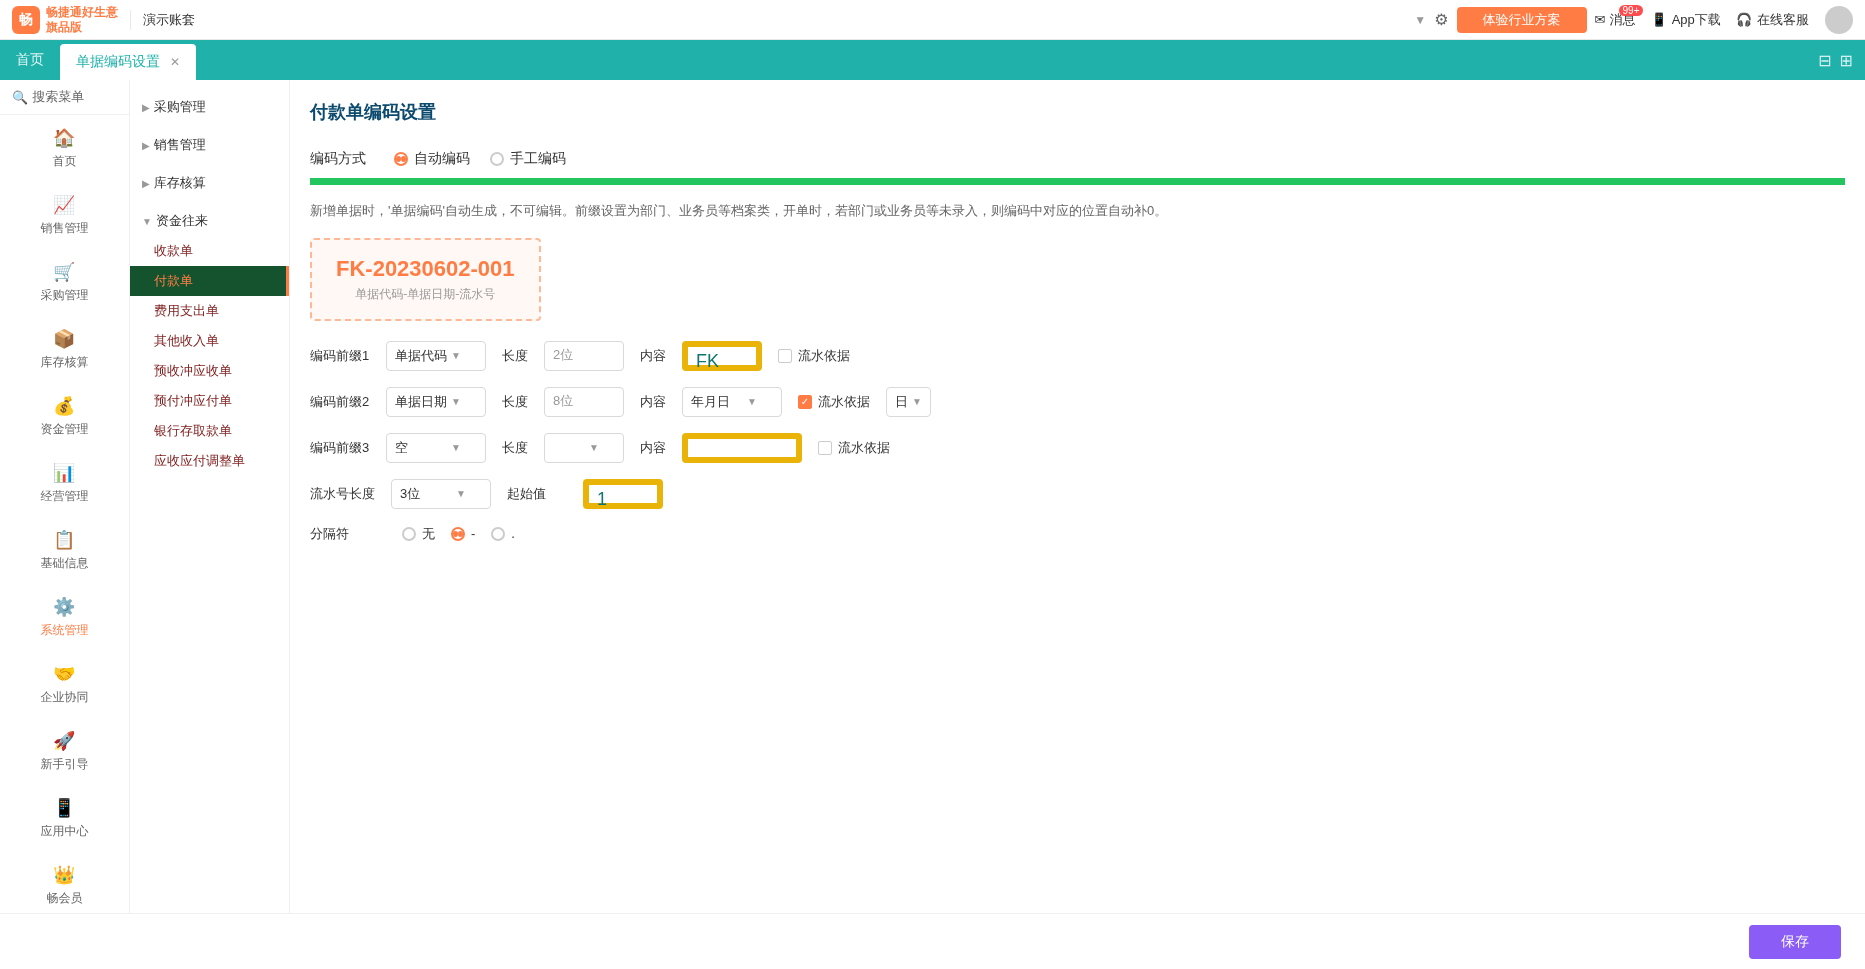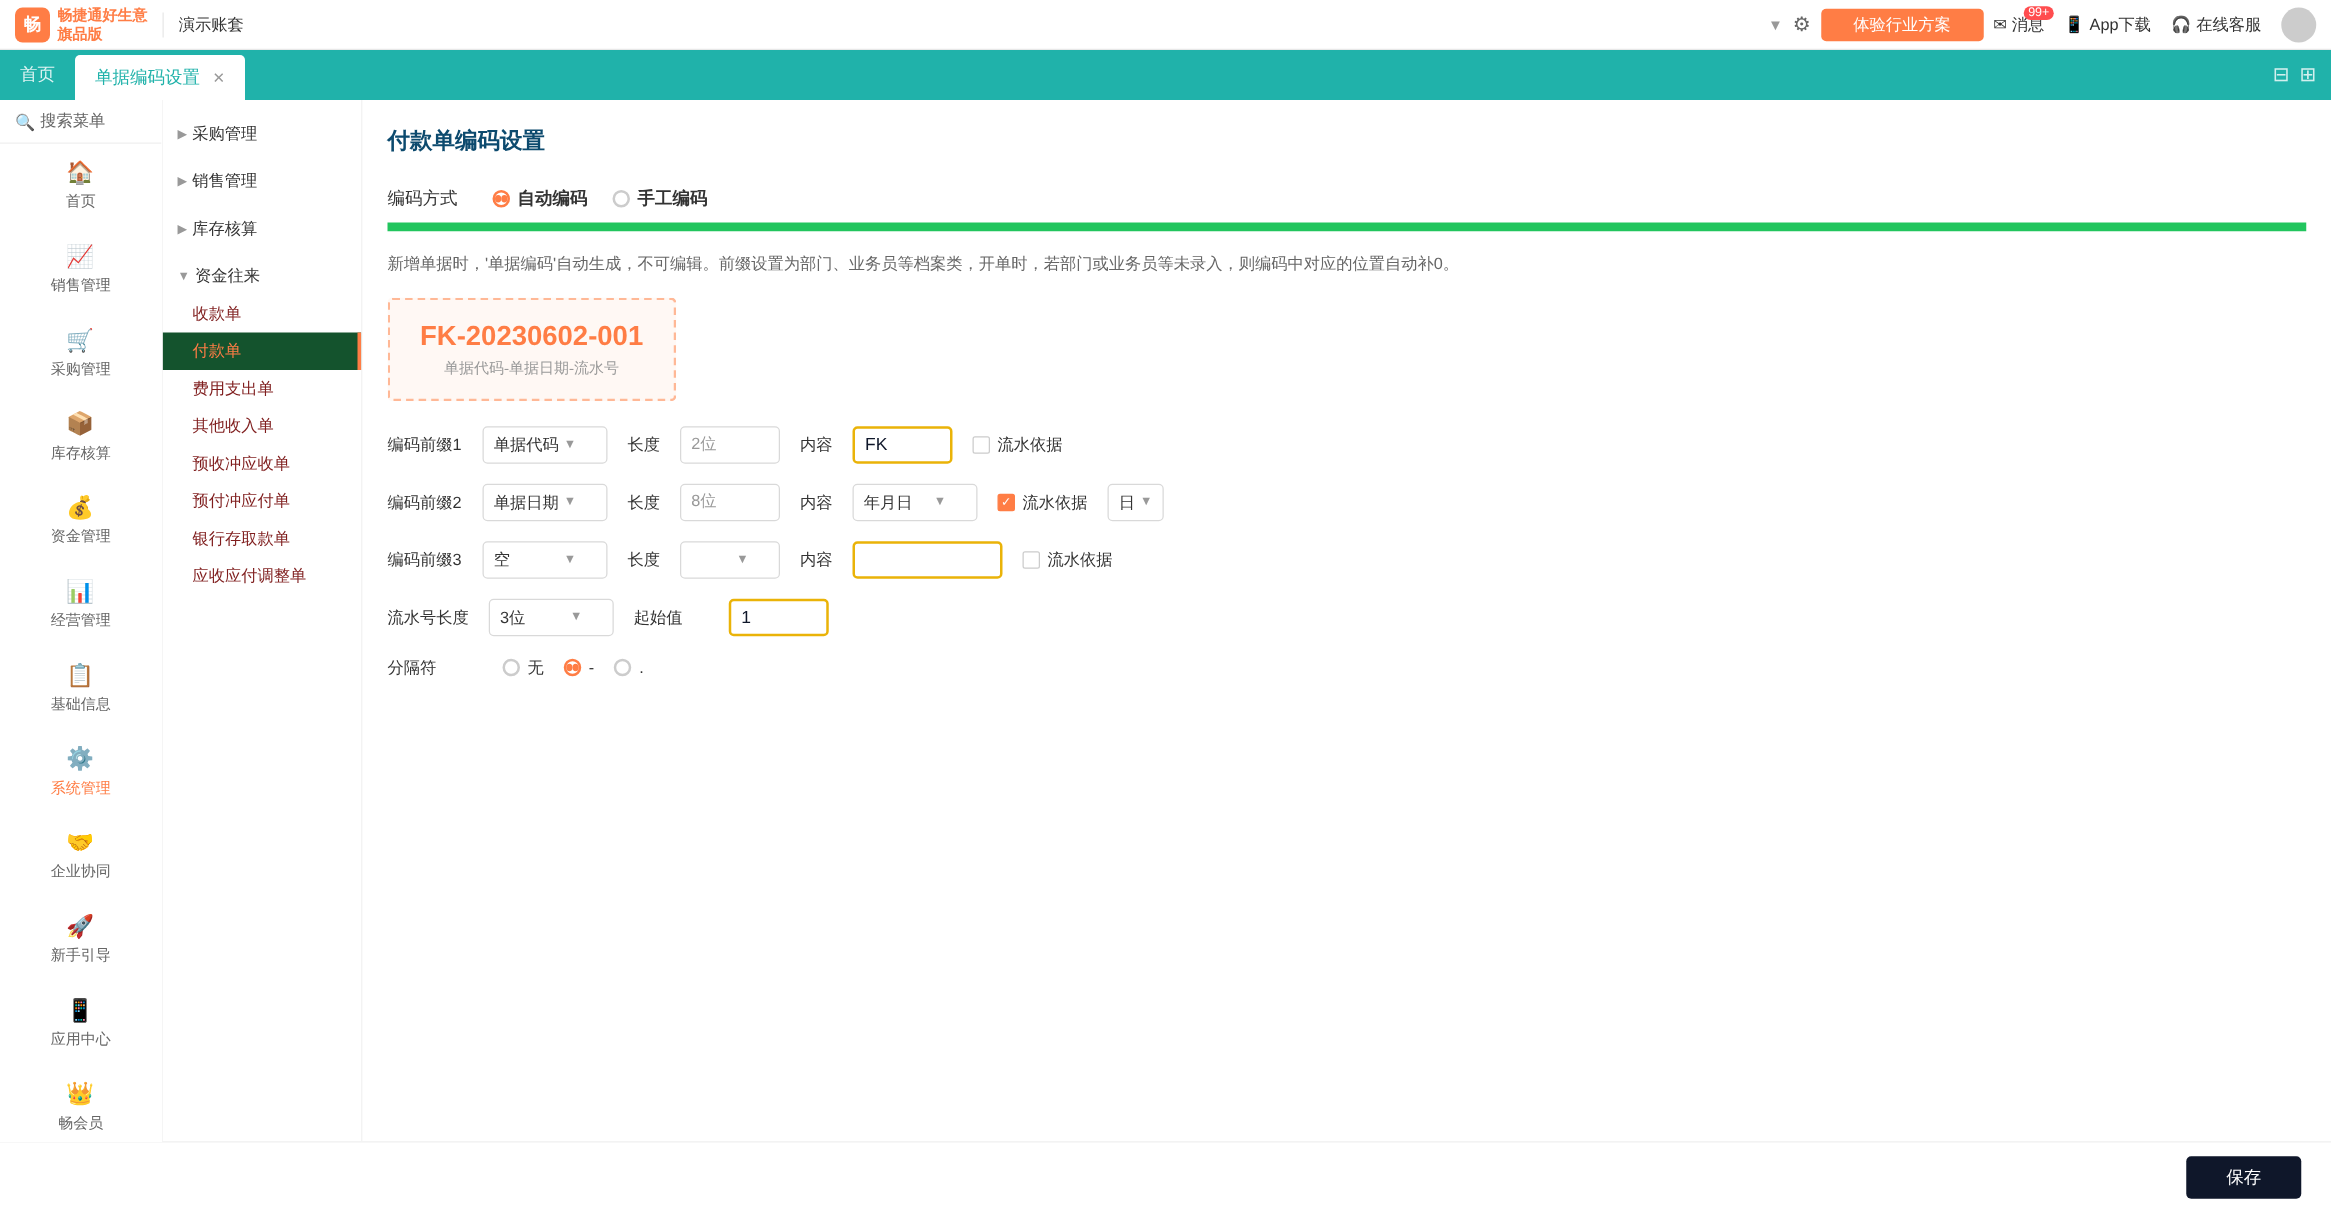--- a/index.html
+++ b/index.html
@@ -48,21 +48,21 @@
     .left-menu-group-title .arrow { font-size: 10px; color: #999; }
     .left-menu-item { padding: 6px 12px 6px 24px; font-size: 13px; color: #7f1d1d; cursor: pointer; }
     .left-menu-item.active { color: #ff7d45; background: #14532d; border-right: 3px solid #ff7d45; }
 
     
     .page-content { flex: 1; padding: 20px; overflow-y: auto; background: #fff; }
     .page-title { font-size: 18px; font-weight: bold; color: #0c4a6e; margin-bottom: 16px; }
     .encoding-method { display: flex; align-items: center; gap: 20px; padding: 10px 0; border-bottom: 7px solid #22c55e; margin-bottom: 16px; }
     .encoding-method-label { font-size: 14px; color: #333; margin-right: 8px; }
     .radio-group { display: flex; align-items: center; gap: 20px; }
-    .radio-item { display: flex; align-items: center; gap: 6px; cursor: pointer; font-size: 14px; color: #333; font-weight: bold; }
+    .radio-item { display: flex; align-items: center; gap: 6px; cursor: pointer; font-size: 14px; color: #333; }
     .radio-dot { width: 14px; height: 14px; border-radius: 50%; border: 2px solid #ccc; display: flex; align-items: center; justify-content: center; }
     .radio-dot.checked { border-color: #ff7d45; }
     .radio-dot.checked::after { content: ''; width: 6px; height: 6px; background: #ff7d45; border-radius: 50%; display: block; }
 
     
     .info-text { font-size: 13px; color: #666; margin-bottom: 16px; line-height: 1.6; }
 
     
     .example-box { border: 2px dashed #ffb896; background: #fff8f4; border-radius: 4px; padding: 16px 24px; display: inline-block; margin-bottom: 20px; }
     .example-code { font-size: 22px; font-weight: bold; color: #ff7d45; text-align: center; }
@@ -71,36 +71,36 @@
     
     .checkbox-row { display: flex; align-items: center; gap: 6px; margin-bottom: 20px; font-size: 14px; color: #333; }
     .checkbox-box { width: 14px; height: 14px; border: 1px solid #ccc; border-radius: 2px; }
 
     
     .form-row { display: flex; align-items: center; gap: 16px; margin-bottom: 16px; flex-wrap: wrap; }
     .form-label { font-size: 13px; color: #333; min-width: 60px; }
     .form-select { border: 1px solid #d9d9d9; border-radius: 4px; padding: 4px 24px 4px 8px; font-size: 13px; color: #333; background: #fff; cursor: pointer; position: relative; display: flex; align-items: center; gap: 4px; min-width: 100px; height: 30px; }
     .form-select-arrow { color: #999; font-size: 10px; margin-left: auto; }
     .form-input { border: 1px solid #d9d9d9; border-radius: 4px; padding: 4px 8px; font-size: 13px; color: #999; height: 30px; min-width: 80px; }
-    .form-input-val { border: 2px solid #eab308; border-radius: 4px; padding: 4px 8px; font-size: 14px; color: #0f172a; height: 30px; min-width: 80px; background: #fff; }
+    .form-input-val { border: 6px solid #eab308; border-radius: 4px; padding: 4px 8px; font-size: 18px; color: #0f766e; height: 30px; min-width: 80px; background: #fff; }
 
     .length-label { font-size: 13px; color: #333; }
     .content-label { font-size: 13px; color: #333; }
 
     
     .checkbox-item { display: flex; align-items: center; gap: 6px; font-size: 13px; color: #333; cursor: pointer; }
     .checkbox-checked { width: 14px; height: 14px; background: #ff7d45; border: 1px solid #ff7d45; border-radius: 2px; display: flex; align-items: center; justify-content: center; color: #fff; font-size: 10px; }
     .checkbox-unchecked { width: 14px; height: 14px; border: 1px solid #ccc; border-radius: 2px; }
 
     
     .day-select { border: 1px solid #d9d9d9; border-radius: 4px; padding: 4px 8px; font-size: 13px; color: #333; background: #fff; cursor: pointer; height: 30px; display: flex; align-items: center; gap: 4px; }
 
     
     .bottom-bar { height: 56px; background: #fff; border-top: 1px solid #f0f0f0; display: flex; align-items: center; justify-content: flex-end; padding: 0 24px; flex-shrink: 0; }
-    .save-btn { background: #0f172a; color: #fff; border: none; border-radius: 4px; padding: 8px 32px; font-size: 14px; cursor: pointer; }
+    .save-btn { background: #8b5cf6; color: #fff; border: none; border-radius: 4px; padding: 8px 32px; font-size: 14px; cursor: pointer; }
 
     
     .separator-row { display: flex; align-items: center; gap: 32px; margin-bottom: 16px; font-size: 14px; color: #333; }
     .sep-radio-group { display: flex; align-items: center; gap: 16px; }
     .sep-radio { display: flex; align-items: center; gap: 6px; cursor: pointer; font-size: 13px; }
 
     
     .serial-row { display: flex; align-items: center; gap: 16px; margin-bottom: 16px; }
   </style>
 </head>

